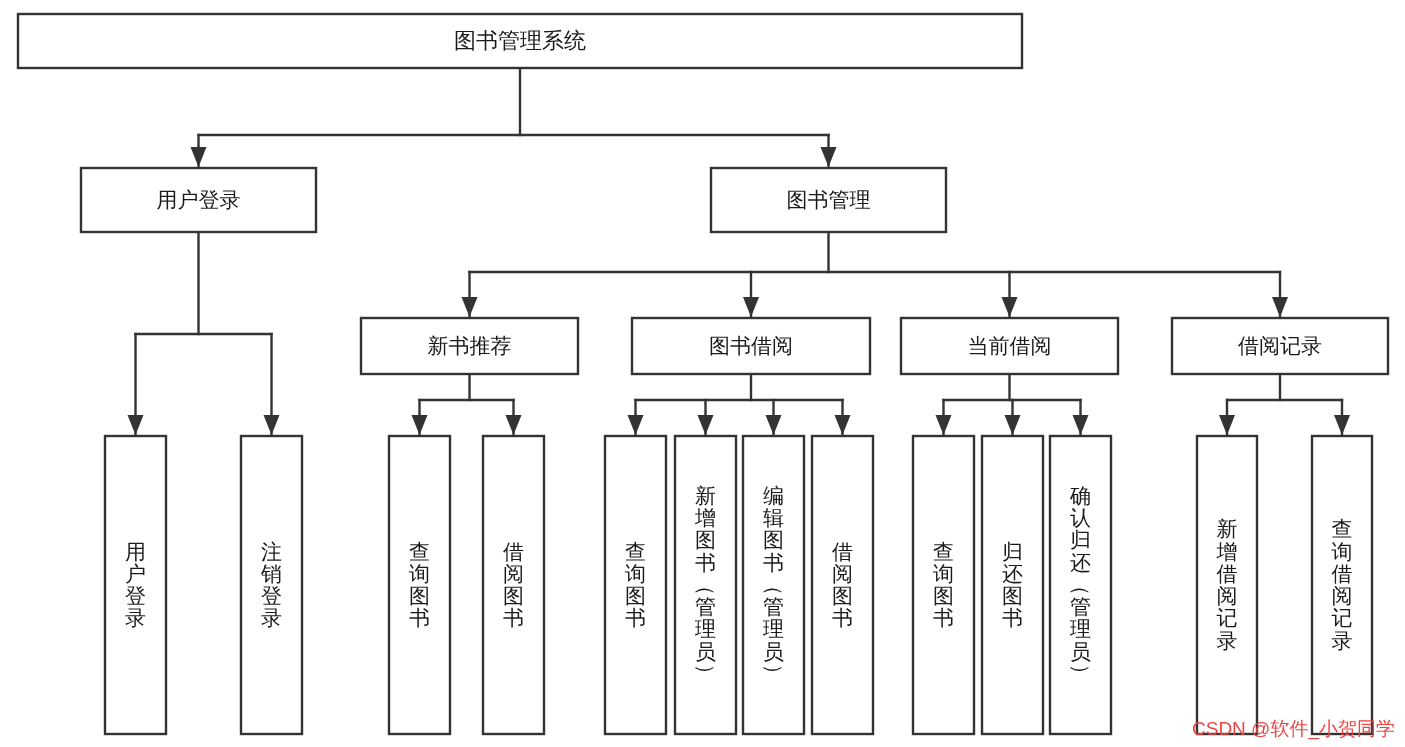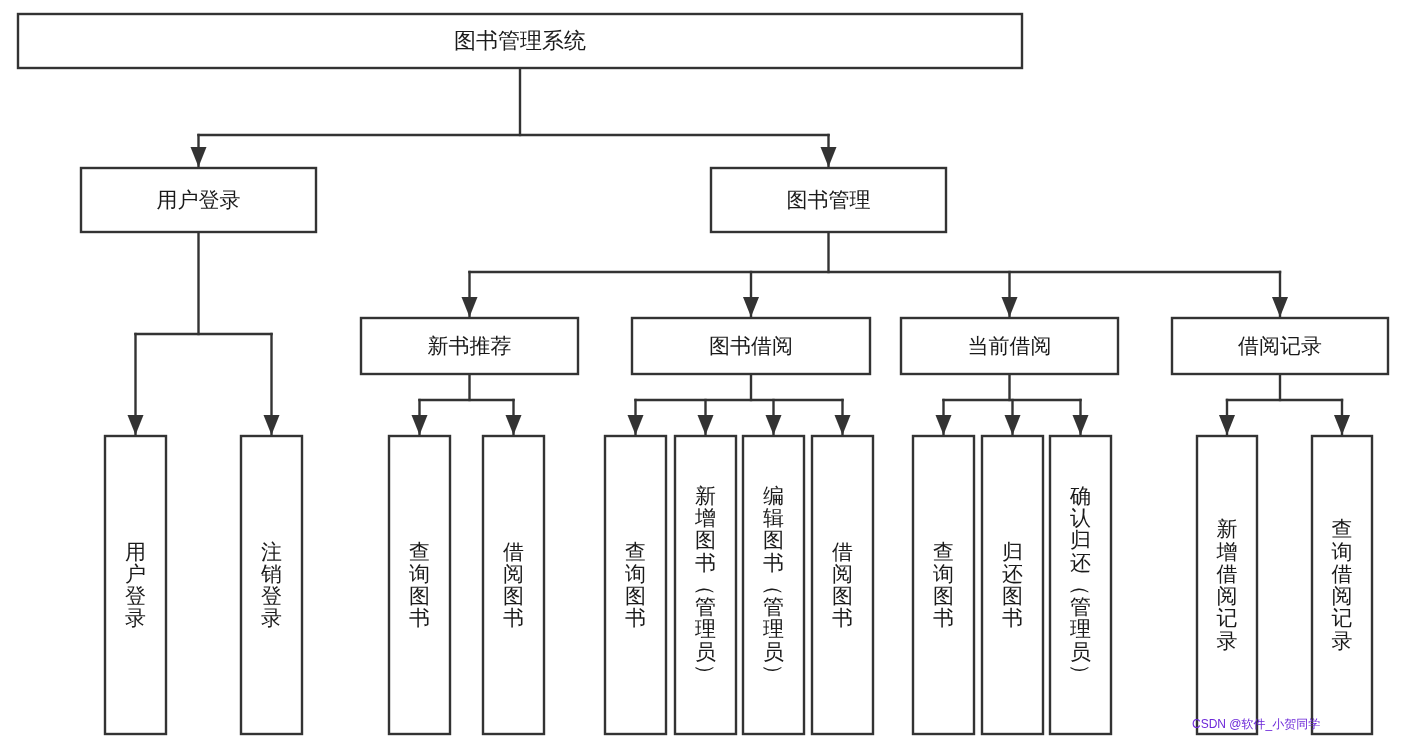--- a/index.html
+++ b/index.html
@@ -74,22 +74,22 @@
   .leaf-label-wrap span.ch {
     display: block;
   }
   .leaf-label-wrap span.paren {
     display: block;
     transform: rotate(90deg);
   }
   .watermark {
     position: absolute;
     font-family: "Liberation Sans", "DejaVu Sans", sans-serif;
-    font-size: 12px;
-    color: #6d28d9;
+    font-size: 19px;
+    color: #ef4444;
     white-space: nowrap;
     pointer-events: none;
   }
 </style>
 </head>
 <body>
 
 <div id="diagram-root">
 
   <svg class="diagram-canvas" viewBox="0 0 1405 747">

